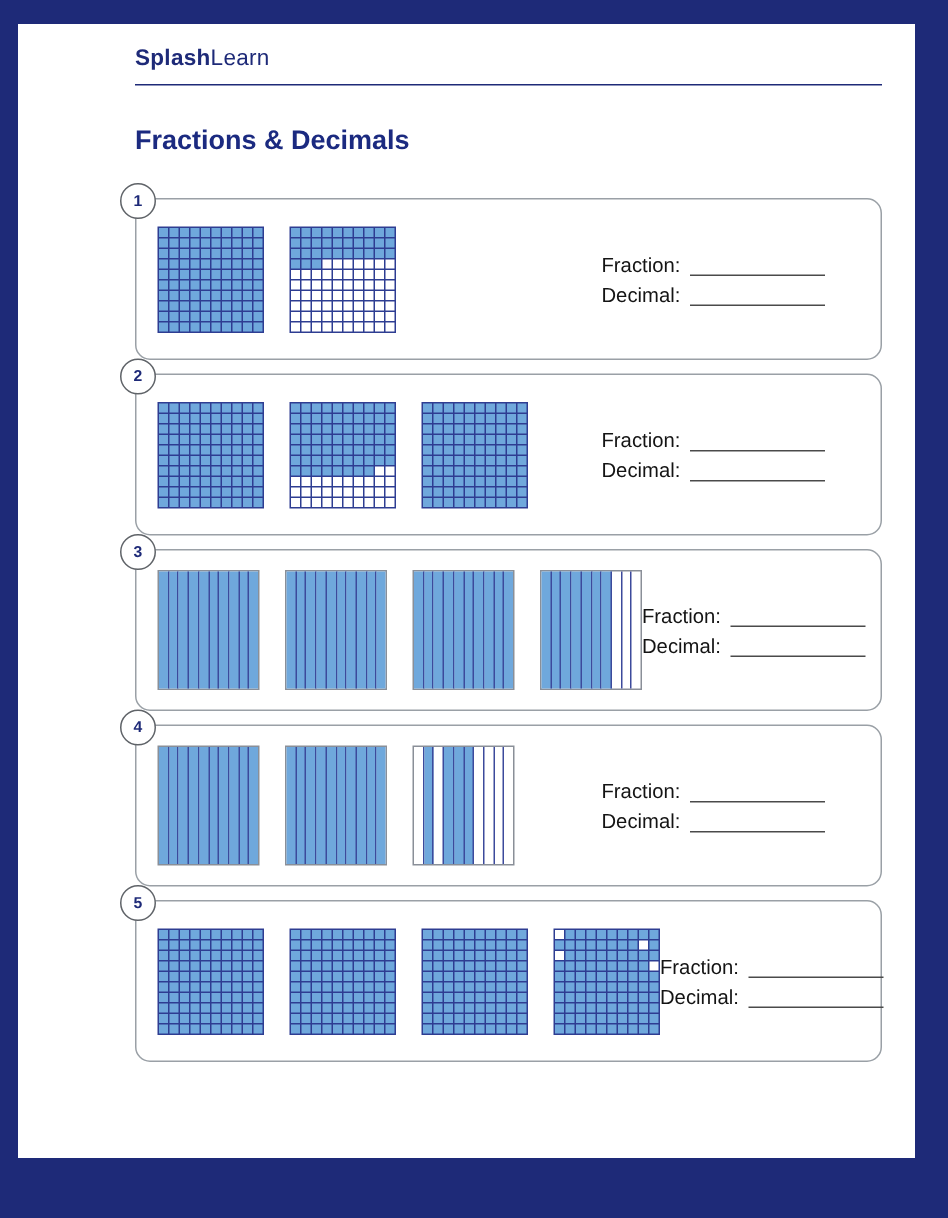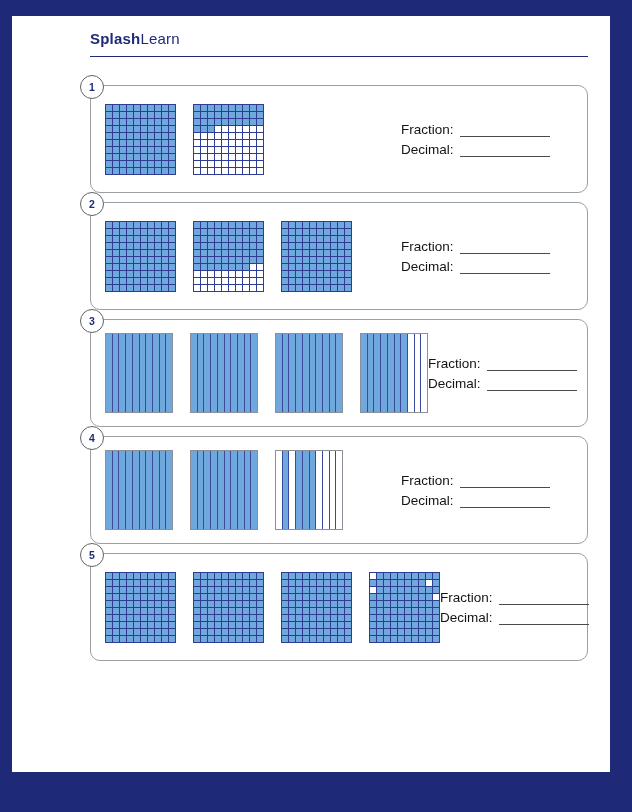--- a/index.html
+++ b/index.html
@@ -98,20 +98,21 @@
 </head>
 <body>
 
 <div class="frame">
   <div class="page">
     <div class="header-inner">
       <div class="logo">
         <span class="logo-bold">Splash</span><span class="logo-light">Learn</span>
       </div>
       <hr class="header-divider">
+      <h1 class="worksheet-title">Fractions &amp; Decimals</h1>
       <div class="problems" id="problems">
           <section class="problem-box">
             <div class="badge">1</div>
             <div class="grids">
               <div class="hgrid">
                 <div class="hcell shaded"></div>
                 <div class="hcell shaded"></div>
                 <div class="hcell shaded"></div>
                 <div class="hcell shaded"></div>
                 <div class="hcell shaded"></div>

